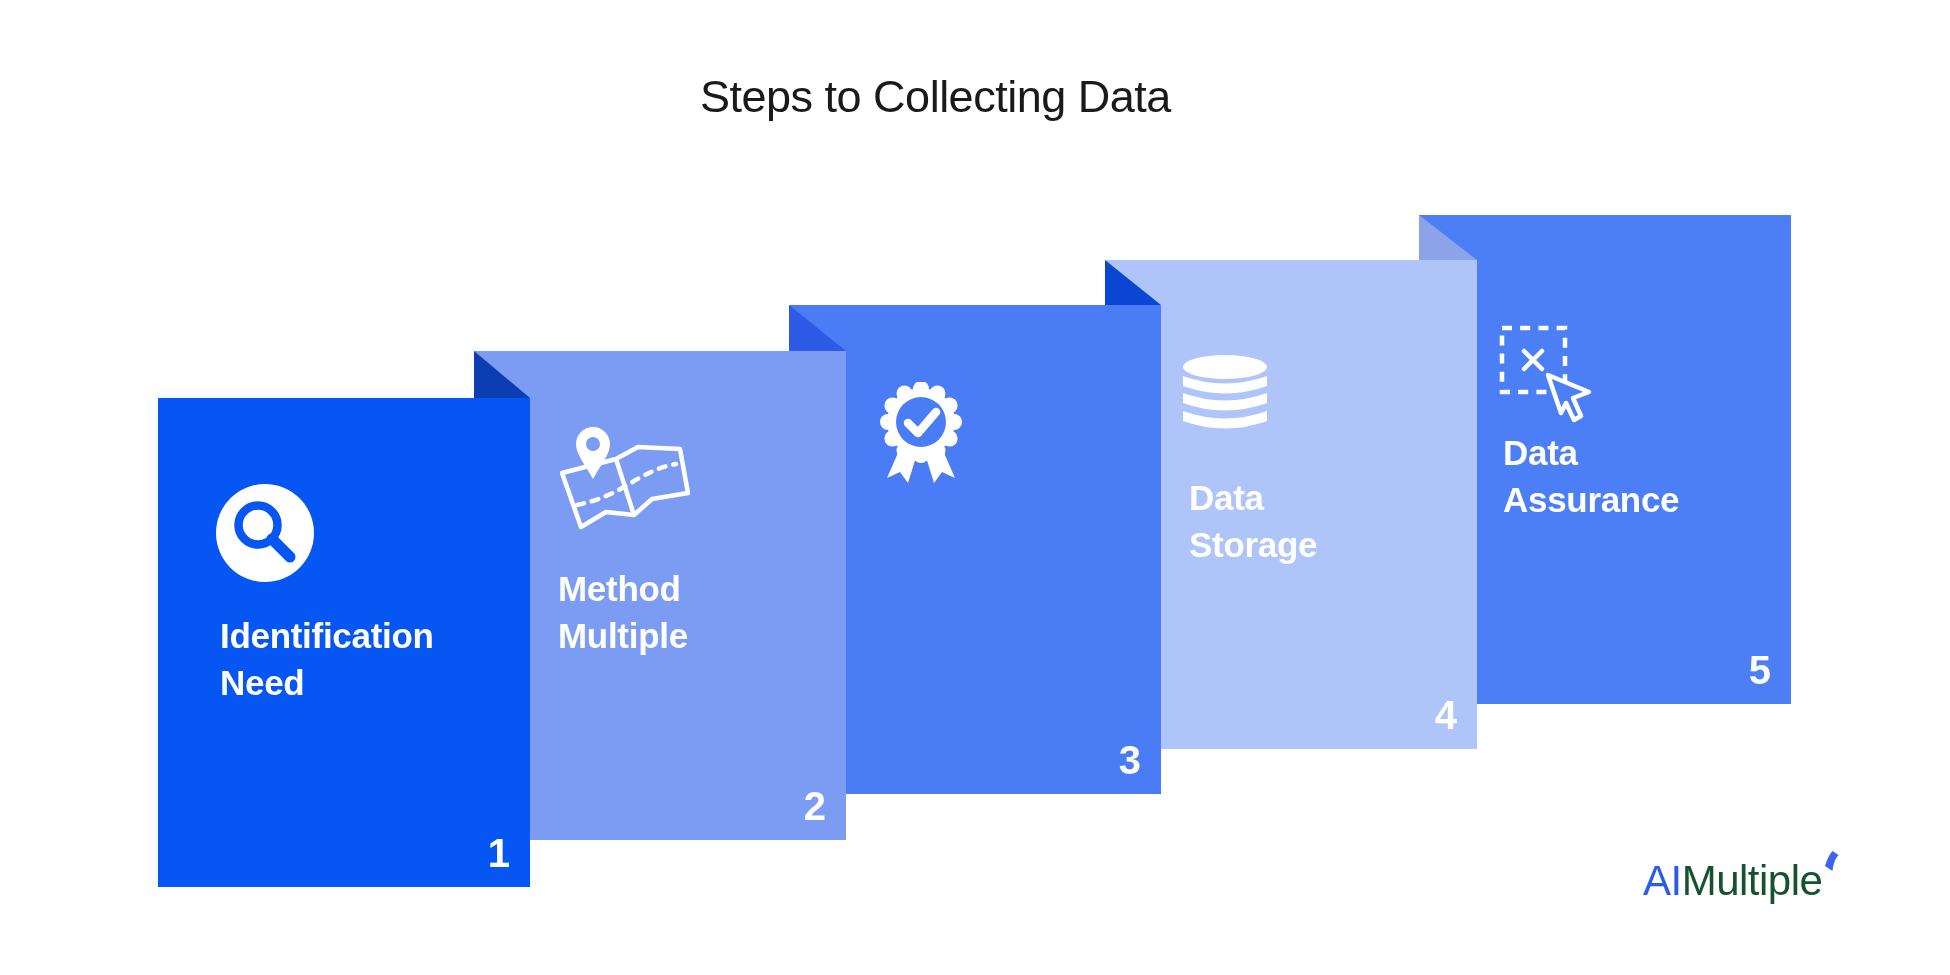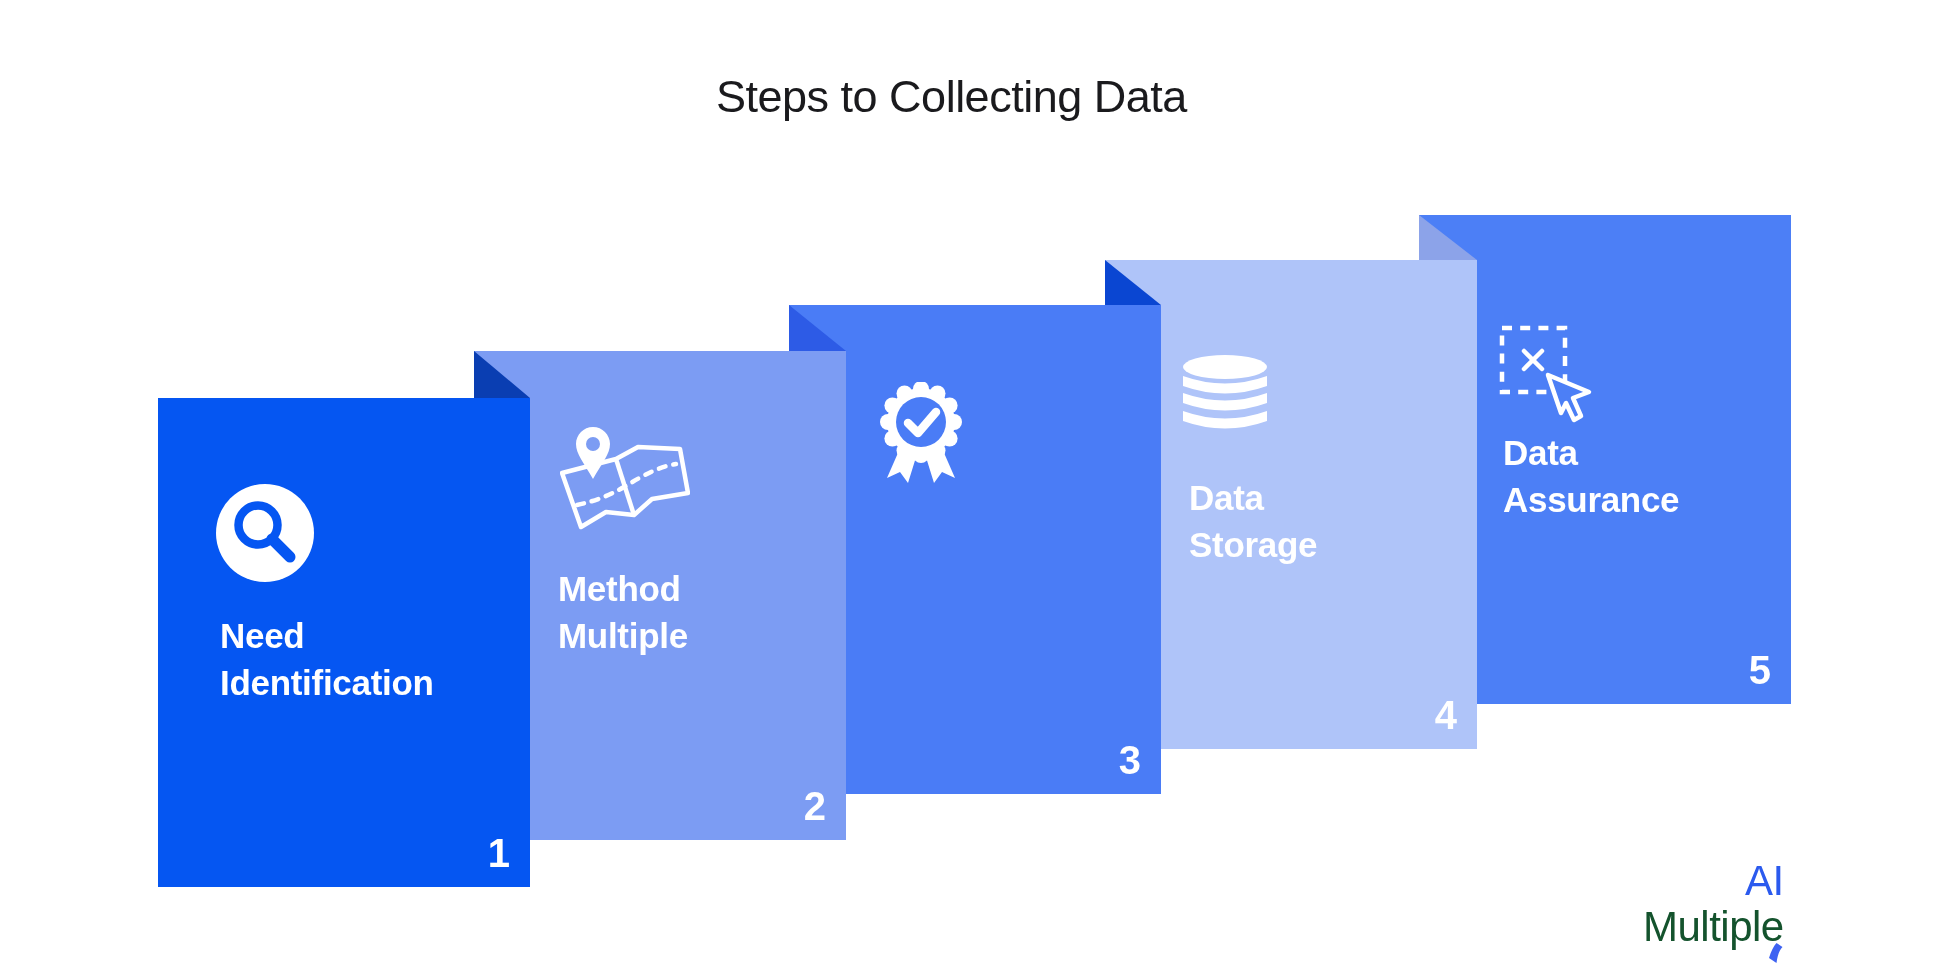--- a/index.html
+++ b/index.html
@@ -1,20 +1,20 @@
 <!DOCTYPE html>
 <html><head>
 <meta charset="utf-8">
 <style>
   html,body{margin:0;padding:0;}
   body{font-family:"Liberation Sans","DejaVu Sans",sans-serif;}
   .canvas{position:relative;width:1950px;height:975px;background:#fff;overflow:hidden;}
 
   .title{position:absolute;left:700px;top:74px;font-size:45px;line-height:46px;
-         letter-spacing:-0.5px;color:#1A1A1D;font-weight:400;white-space:nowrap;margin-left:16px;}
+         letter-spacing:-0.5px;color:#1A1A1D;font-weight:400;white-space:nowrap;}
 
   .card{position:absolute;width:372px;height:489px;background:var(--cc);}
   .fold{position:absolute;left:0;top:0;clip-path:polygon(0 0,100% 100%,0 100%);}
   .icon{position:absolute;display:block;}
   .label{position:absolute;top:214px;color:#fff;font-weight:700;font-size:35px;
          line-height:47px;letter-spacing:-0.3px;white-space:nowrap;}
   .label span{display:block;}
   .num{position:absolute;right:20px;bottom:14px;color:#fff;font-weight:700;
        font-size:40px;line-height:40px;}
 
@@ -22,40 +22,40 @@
   .c2{left:474px;top:351px;z-index:40;}
   .c3{left:789px;top:305px;z-index:30;}
   .c4{left:1105px;top:260px;z-index:20;}
   .c5{left:1419px;top:215px;z-index:10;}
   .c1 .label{left:62px;} .c2 .label,.c3 .label,.c4 .label,.c5 .label{left:84px;}
   .c2 .fold{width:56px;height:47px;}
   .c3 .fold{width:57px;height:46px;}
   .c4 .fold{width:56px;height:45px;}
   .c5 .fold{width:58px;height:45px;}
 
-  .logo{position:absolute;left:1643px;top:858px;display:flex;align-items:flex-end;
-        font-size:42px;line-height:46px;font-weight:500;letter-spacing:-0.5px;white-space:nowrap;flex-direction:column;}
+  .logo{position:absolute;left:1643px;top:858px;display:flex;align-items:flex-start;
+        font-size:42px;line-height:46px;font-weight:500;letter-spacing:-0.5px;white-space:nowrap;}
   .logo .mark{margin-left:2px;margin-top:-7px;}
 </style>
 </head>
 <body>
 
 <div class="canvas" style="background: rgb(255, 255, 255);">
 
   <div class="title" style="color: rgb(26, 26, 29);">Steps to Collecting Data</div>
 
   <div class="card c1" style="--cc: #0556F2;">
     <svg class="icon" style="left:58px;top:86px" width="98" height="98" viewBox="0 0 98 98">
       <circle cx="49" cy="49" r="49" fill="#fff"></circle>
       <circle cx="42" cy="41" r="19.5" fill="none" stroke="var(--cc)" stroke-width="8.5"></circle>
       <line x1="56" y1="55" x2="74" y2="73" stroke="var(--cc)" stroke-width="11" stroke-linecap="round"></line>
     </svg>
     <div class="label">
+      <span>Identification</span>
       <span>Need</span>
-      <span>Identification</span>
     </div>
     <div class="num">1</div>
   </div>
 
   <div class="card c2" style="--cc: #7C9CF3;">
     <div class="fold" style="background: rgb(10, 62, 178);"></div>
     <svg class="icon" style="left:86px;top:76px" width="130" height="104" viewBox="0 0 130 104">
       <polygon points="2,46 56,32 78,20 120,22 128,66 92,72 74,88 46,85 21,100" fill="none" stroke="#fff" stroke-width="4.5" stroke-linejoin="round"></polygon>
       <line x1="56" y1="32" x2="74" y2="88" stroke="#fff" stroke-width="4.5"></line>
       <path d="M17,78 C36,74 50,68 64,60 C84,48 98,40 116,37" fill="none" stroke="#fff" stroke-width="4.5" stroke-dasharray="7 8" stroke-linecap="round"></path>

